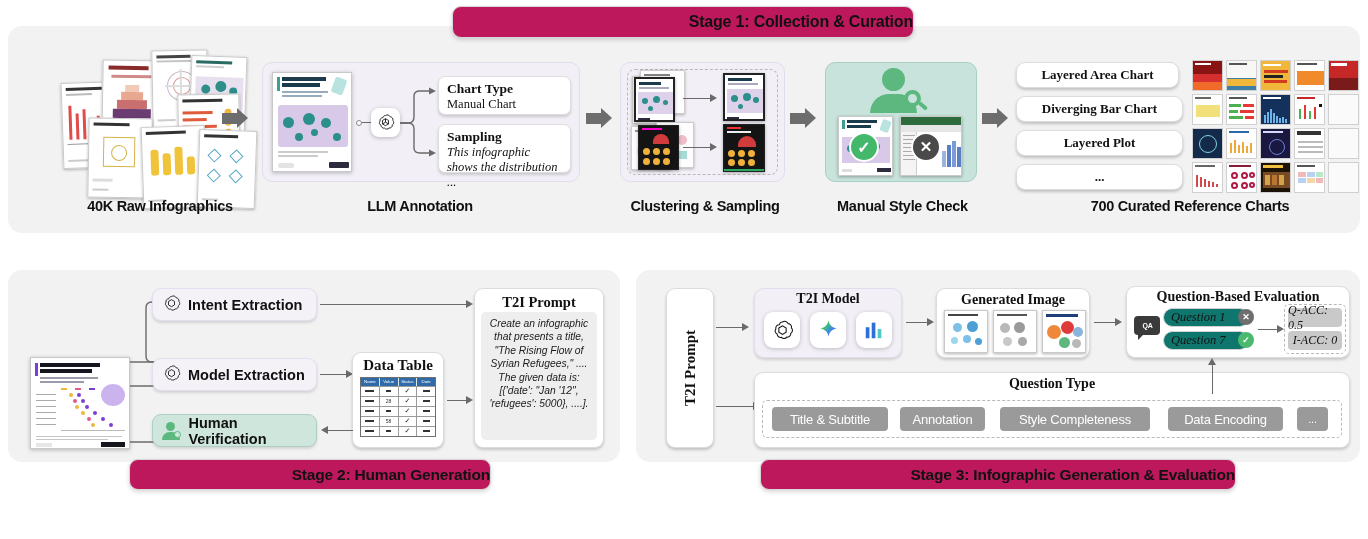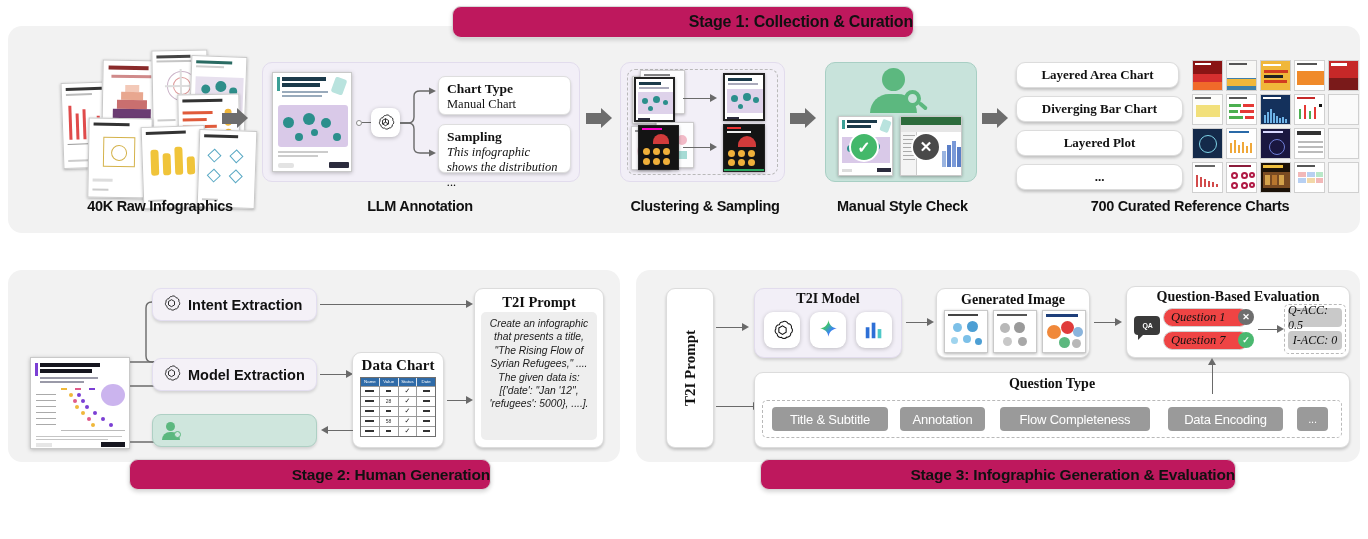--- a/index.html
+++ b/index.html
@@ -139,21 +139,21 @@
   .vtext {
     writing-mode: vertical-rl; transform: rotate(180deg);
     font-family:"Liberation Serif",serif; font-weight:bold; font-size:15px; color:#111;
   }
   .modelicon {
     position:absolute; background:#fff; border-radius:9px;
     box-shadow:0 1px 4px rgba(0,0,0,0.22);
     display:flex;align-items:center;justify-content:center;
   }
   .qpill {
-    position:absolute; background:#ef4444; border:1px solid #d2d2d2; border-radius:10px;
+    position:absolute; background:#0f766e; border:1px solid #d2d2d2; border-radius:10px;
     font-family:"Liberation Serif",serif; font-style:italic; font-size:12.5px; color:#111;
     display:flex;align-items:center; padding-left:7px;
   }
   .accpill {
     position:absolute; background:#c9c9c9; border-radius:4px;
     font-family:"Liberation Serif",serif; font-style:italic; font-size:12px; color:#111;
     display:flex;align-items:center;justify-content:center;
   }
   .chip {
     position:absolute; background:#9a9a9a; border-radius:4px; color:#fff;
@@ -660,27 +660,28 @@
   </span>
   <span>Model Extraction</span>
 </div>
 
 <div class="stepcard green" style="left:152px;top:414px;width:165px;height:33px;">
   <span style="position:relative;width:20px;height:18px;display:inline-block;">
     <span style="position:absolute;left:4px;top:0;width:9px;height:9px;border-radius:50%;background:#5cb87f;"></span>
     <span style="position:absolute;left:0px;top:10px;width:18px;height:8px;border-radius:9px 9px 0 0;background:#5cb87f;"></span>
     <span style="position:absolute;left:12px;top:9px;width:7px;height:7px;border-radius:50%;border:1.8px solid #5cb87f;background:#cfe6dd;"></span>
   </span>
+  <span>Human Verification</span>
 </div>
 
 <div class="thin-line" style="left:320px;top:374px;width:27px;height:1.4px;"></div>
 <div class="thin-head" style="left:346px;top:370px;"></div>
 
 <div class="card" style="left:352px;top:352px;width:92px;height:96px;flex-direction:column;justify-content:flex-start;padding-top:4px;">
-  <div class="serif" style="font-weight:bold;font-size:15px;color:#111;">Data Chart</div>
+  <div class="serif" style="font-weight:bold;font-size:15px;color:#111;">Data Table</div>
   <div style="margin-top:3px;width:76px;border:1px solid #6f6f6f;">
     <div style="display:flex;background:#2f6ba8;">
       <div style="flex:1;border-right:1px solid #dfe6ee;color:#fff;font-size:4.4px;text-align:center;padding:1.4px 0;">Name</div>
       <div style="flex:1;border-right:1px solid #dfe6ee;color:#fff;font-size:4.4px;text-align:center;padding:1.4px 0;">Value</div>
       <div style="flex:1;border-right:1px solid #dfe6ee;color:#fff;font-size:4.4px;text-align:center;padding:1.4px 0;">Status</div>
       <div style="flex:1;color:#fff;font-size:4.4px;text-align:center;padding:1.4px 0;">Date</div>
     </div>
     <div style="display:flex;border-top:1px solid #9a9a9a;height:10px;">
       <div style="flex:1;border-right:1px solid #9a9a9a;display:flex;align-items:center;justify-content:center;">
           <span style="width:9px;height:1.6px;background:#333;display:block;"></span>
@@ -867,21 +868,21 @@
 
 <div class="dashbox" style="left:762px;top:400px;width:580px;height:38px;border-radius:5px;"></div>
 
 <div class="chip" style="left:772px;top:407px;width:116px;height:24px;">
   <span>Title &amp; Subtitle</span>
 </div>
 <div class="chip" style="left:900px;top:407px;width:85px;height:24px;">
   <span>Annotation</span>
 </div>
 <div class="chip" style="left:1000px;top:407px;width:150px;height:24px;">
-  <span>Flow Completeness</span>
+  <span>Style Completeness</span>
 </div>
 <div class="chip" style="left: 1168px;top:407px;width:115px;height:24px;">
   <span>Data Encoding</span>
 </div>
 <div class="chip" style="left:1297px;top:407px;width:31px;height:24px;font-size:11px;">
   <span>...</span>
 </div>
 
 <div class="thin-line" style="left:1212px;top:364px;width:1.4px;height:30px;"></div>
 <div class="thin-head-up" style="left:1208px;top:358px;"></div>

